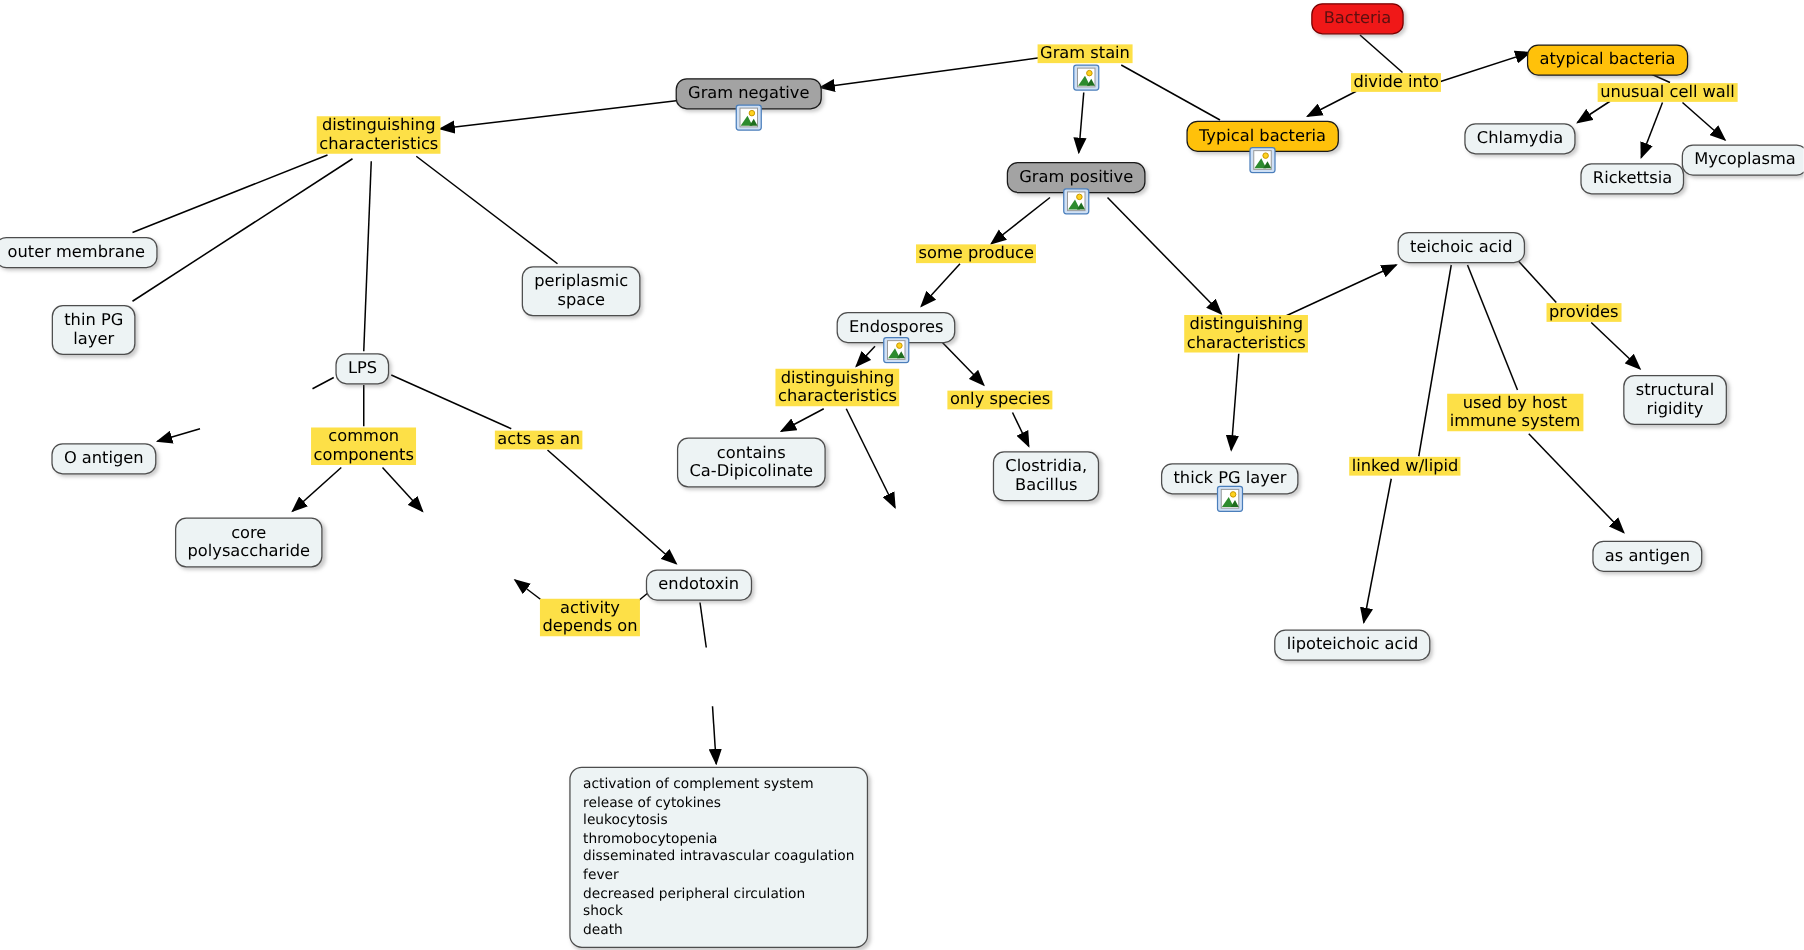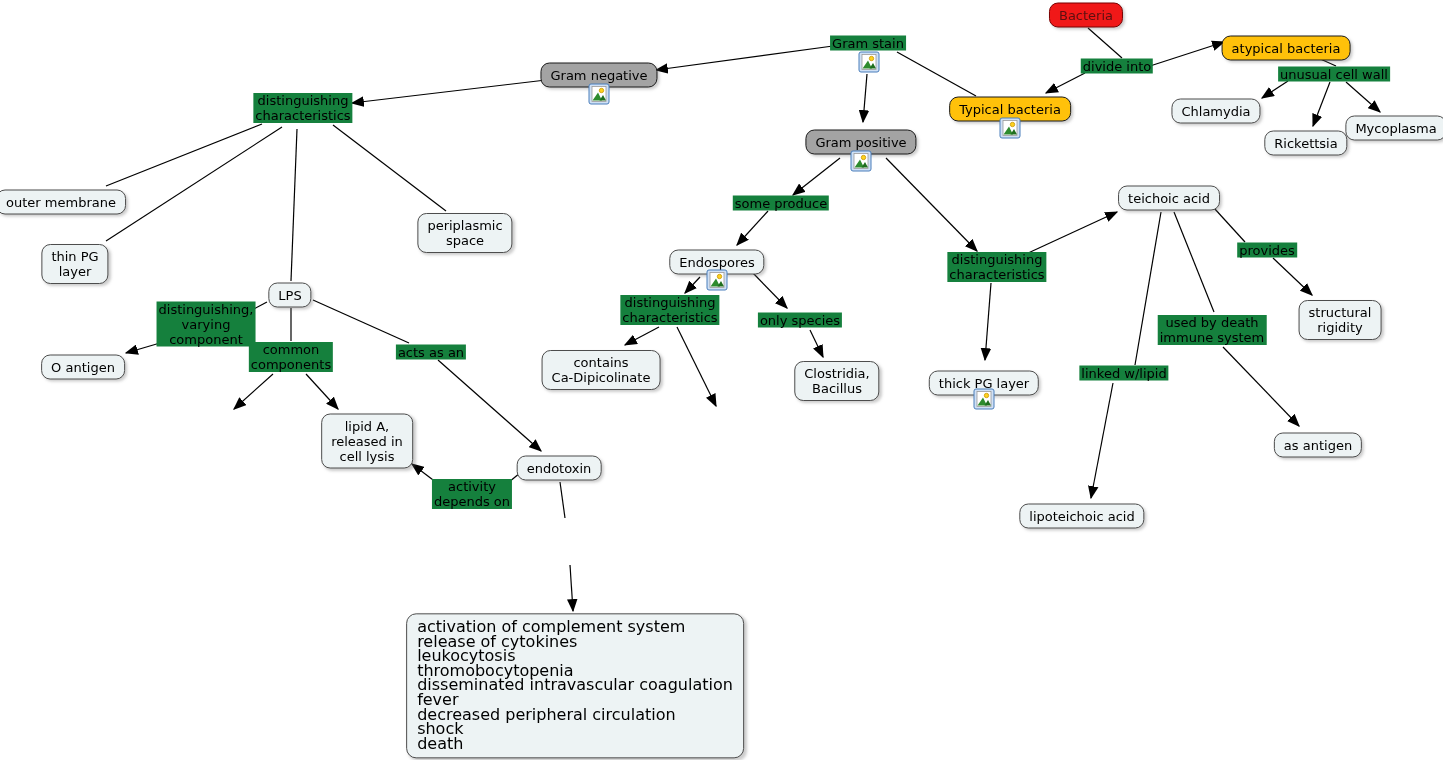--- a/index.html
+++ b/index.html
@@ -4,32 +4,32 @@
 <title>Bacteria Concept Map</title>
 <style>
   html,body{margin:0;padding:0;background:#fff;}
   .canvas{
     position:relative;width:1443px;height:760px;background:#ffffff;overflow:hidden;
     font-family:"DejaVu Sans","Liberation Sans",sans-serif;font-size:13px;color:#000;
   }
   svg.edges{position:absolute;left:0;top:0;z-index:0;}
   .lbl{
     position:absolute;transform:translate(-50%,-50%);z-index:1;
-    white-space:pre;text-align:center;line-height:15px;background:#15803d;padding:0 2px;
+    white-space:pre;text-align:center;line-height:15px;background:#fde047;padding:0 2px;
   }
   .node{
     position:absolute;transform:translate(-50%,-50%);z-index:2;
     white-space:pre;text-align:center;line-height:15px;
     background:#edf3f4;border:1px solid #4d4d4d;border-radius:9px;
     padding:4px 9px;box-shadow:2px 2px 3px rgba(110,110,110,0.35);
   }
   .node.yellow{background:#a3a3a3;border-color:#1a1a1a;}
   .node.orange{background:#ffc10a;border-color:#1a1a1a;}
   .node.red{background:#f01818;border-color:#7a0000;color:#5c1010;}
-  .node.listbox{text-align:left;padding:6px 10px;font-size:16px;line-height:14.6px;border-radius:10px;}
+  .node.listbox{text-align:left;padding:6px 10px;font-size:11px;line-height:14.6px;border-radius:10px;}
   .res-icon{position:absolute;transform:translate(-50%,-50%);z-index:3;width:22px;height:22px;display:block;cursor:pointer;}
 </style>
 </head>
 <body>
 
 <div class="canvas">
 
   <svg class="edges" width="1443" height="760">
     <defs>
       <marker id="arrow" viewBox="0 0 10 8" refX="9" refY="4" markerWidth="11" markerHeight="9" orient="auto">
@@ -80,57 +80,53 @@
       <line x1="1214" y1="208" x2="1245" y2="242"></line>
       <line x1="1273" y1="258" x2="1312" y2="295" marker-end="url(#arrow)"></line>
     </g>
   </svg>
 
   <div class="lbl" style="left:868px;top:43px">Gram stain</div>
   <div class="lbl" style="left:1117px;top:66px">divide into</div>
   <div class="lbl" style="left:1334px;top:74px">unusual cell wall</div>
   <div class="lbl" style="left:303px;top:108px">distinguishing
 characteristics</div>
-  <div class="lbl" style="left:206px;top:324px">distinguishing,
-varying
-component</div>
   <div class="lbl" style="left:291px;top:357px">common
 components</div>
   <div class="lbl" style="left:431px;top:352px">acts as an</div>
   <div class="lbl" style="left:472px;top:494px">activity
 depends on</div>
   <div class="lbl" style="left:781px;top:203px">some produce</div>
   <div class="lbl" style="left:670px;top:310px">distinguishing
 characteristics</div>
   <div class="lbl" style="left:800px;top:320px">only species</div>
   <div class="lbl" style="left:997px;top:267px">distinguishing
 characteristics</div>
   <div class="lbl" style="left:1267px;top:250px">provides</div>
-  <div class="lbl" style="left:1212px;top:330px">used by death
+  <div class="lbl" style="left:1212px;top:330px">used by host
 immune system</div>
   <div class="lbl" style="left:1124px;top:373px">linked w/lipid</div>
 
   <div class="node red" style="left:1086px;top:15px">Bacteria</div>
   <div class="node orange" style="left:1286px;top:48px">atypical bacteria</div>
   <div class="node orange" style="left:1010px;top:109px">Typical bacteria</div>
   <div class="node yellow" style="left:599px;top:75px">Gram negative</div>
   <div class="node yellow" style="left:861px;top:142px">Gram positive</div>
   <div class="node" style="left:1216px;top:111px">Chlamydia</div>
   <div class="node" style="left:1306px;top:143px">Rickettsia</div>
   <div class="node" style="left:1396px;top:128px">Mycoplasma</div>
   <div class="node" style="left:61px;top:202px">outer membrane</div>
   <div class="node" style="left:75px;top:264px">thin PG
 layer</div>
   <div class="node" style="left:465px;top:233px">periplasmic
 space</div>
   <div class="node" style="left:290px;top:295px">LPS</div>
   <div class="node" style="left:83px;top:367px">O antigen</div>
-  <div class="node" style="left:367px;top:441px">lipid A,
-released in
-cell lysis</div>
+  <div class="node" style="left:199px;top:434px">core
+polysaccharide</div>
   <div class="node" style="left:559px;top:468px">endotoxin</div>
   <div class="node listbox" style="left:575px;top:686px">activation of complement system
 release of cytokines
 leukocytosis
 thromobocytopenia
 disseminated intravascular coagulation
 fever
 decreased peripheral circulation
 shock
 death</div>

